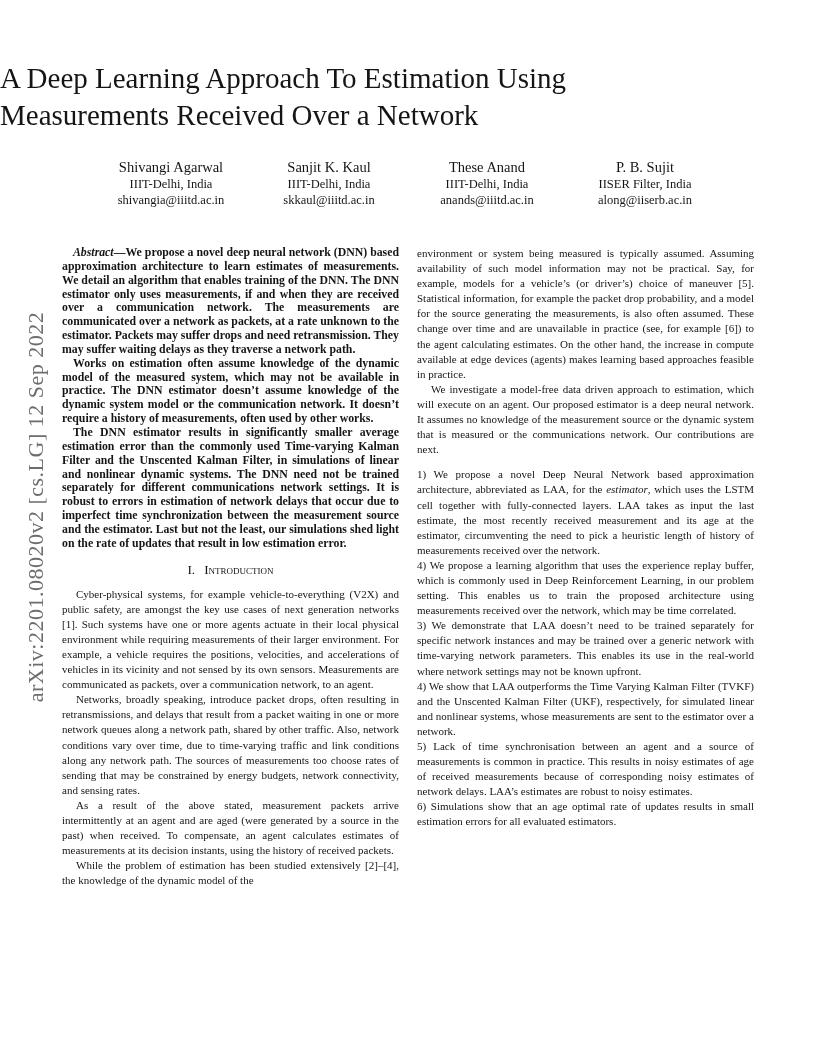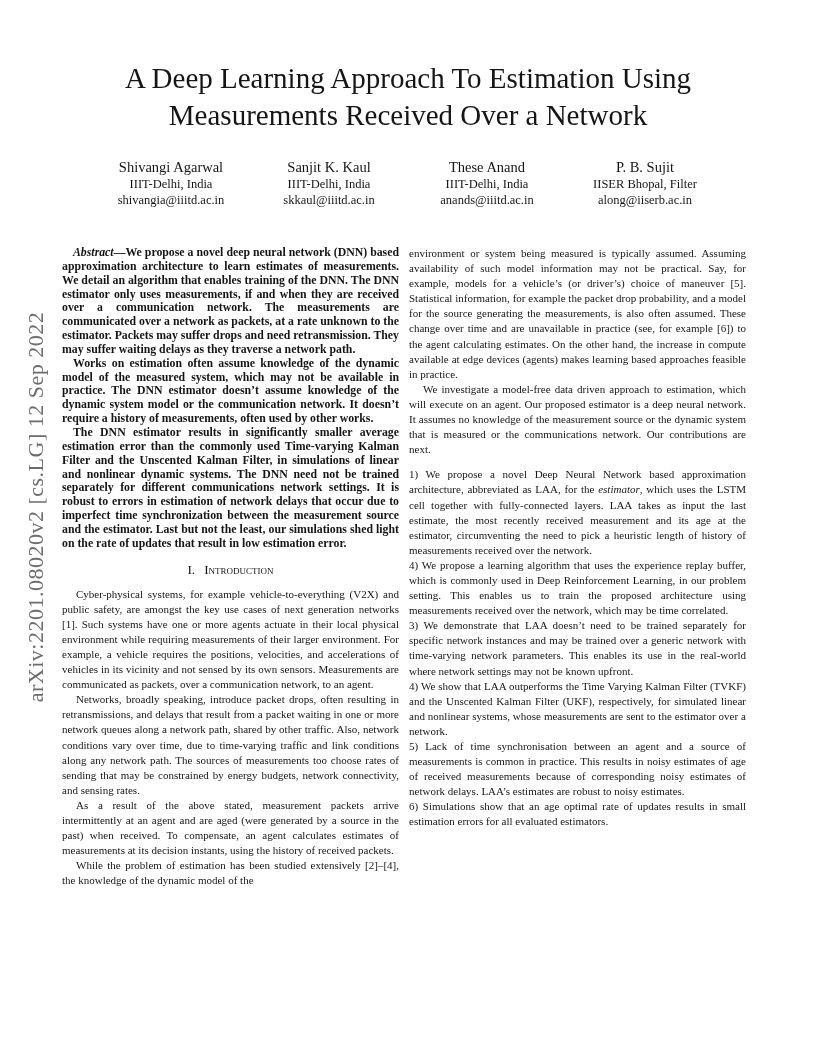--- a/index.html
+++ b/index.html
@@ -18,38 +18,37 @@
     left: 36px;
     top: 507px;
     transform: translate(-50%, -50%) rotate(-90deg);
     white-space: nowrap;
     font-size: 22px;
     color: #6d6d6d;
     letter-spacing: 0.5px;
   }
   .title-block {
     padding-top: 60px;
-    text-align: center;
     font-size: 29px;
     line-height: 37px;
   }
   .authors-row {
     margin-top: 24px;
     display: flex;
     justify-content: center;
     gap: 28px;
     text-align: center;
   }
   .author-block { min-width: 130px; }
   .author-name { font-size: 14.5px; line-height: 18px; }
   .author-affiliation, .author-email { font-size: 12.5px; line-height: 16px; }
   .columns {
     display: flex;
     margin: 38px 41px 0 62px;
-    gap: 10px;
+    gap: 18px;
   }
   .col { width: 337px; }
   .abstract {
     font-weight: bold;
     font-size: 11.8px;
     line-height: 13.85px;
     text-align: justify;
   }
   .abstract p { margin: 0; text-indent: 11px; }
   .abstract .lead { font-style: italic; }
@@ -94,21 +93,21 @@
       <div class="author-affiliation">IIIT-Delhi, India</div>
       <div class="author-email">skkaul@iiitd.ac.in</div>
     </div>
     <div class="author-block">
       <div class="author-name">These Anand</div>
       <div class="author-affiliation">IIIT-Delhi, India</div>
       <div class="author-email">anands@iiitd.ac.in</div>
     </div>
     <div class="author-block">
       <div class="author-name">P. B. Sujit</div>
-      <div class="author-affiliation">IISER Bhopal, Filter</div>
+      <div class="author-affiliation">IISER Filter, India</div>
       <div class="author-email">along@iiserb.ac.in</div>
     </div>
   </div>
 
   <div class="columns">
 
     <div class="col">
       <div class="abstract">
         <p><span class="lead">Abstract</span><span>—We propose a novel deep neural network (DNN) based approximation architecture to learn estimates of measurements. We detail an algorithm that enables training of the DNN. The DNN estimator only uses measurements, if and when they are received over a communication network. The measurements are communicated over a network as packets, at a rate unknown to the estimator. Packets may suffer drops and need retransmission. They may suffer waiting delays as they traverse a network path.</span></p>
         <p>Works on estimation often assume knowledge of the dynamic model of the measured system, which may not be available in practice. The DNN estimator doesn’t assume knowledge of the dynamic system model or the communication network. It doesn’t require a history of measurements, often used by other works.</p>

